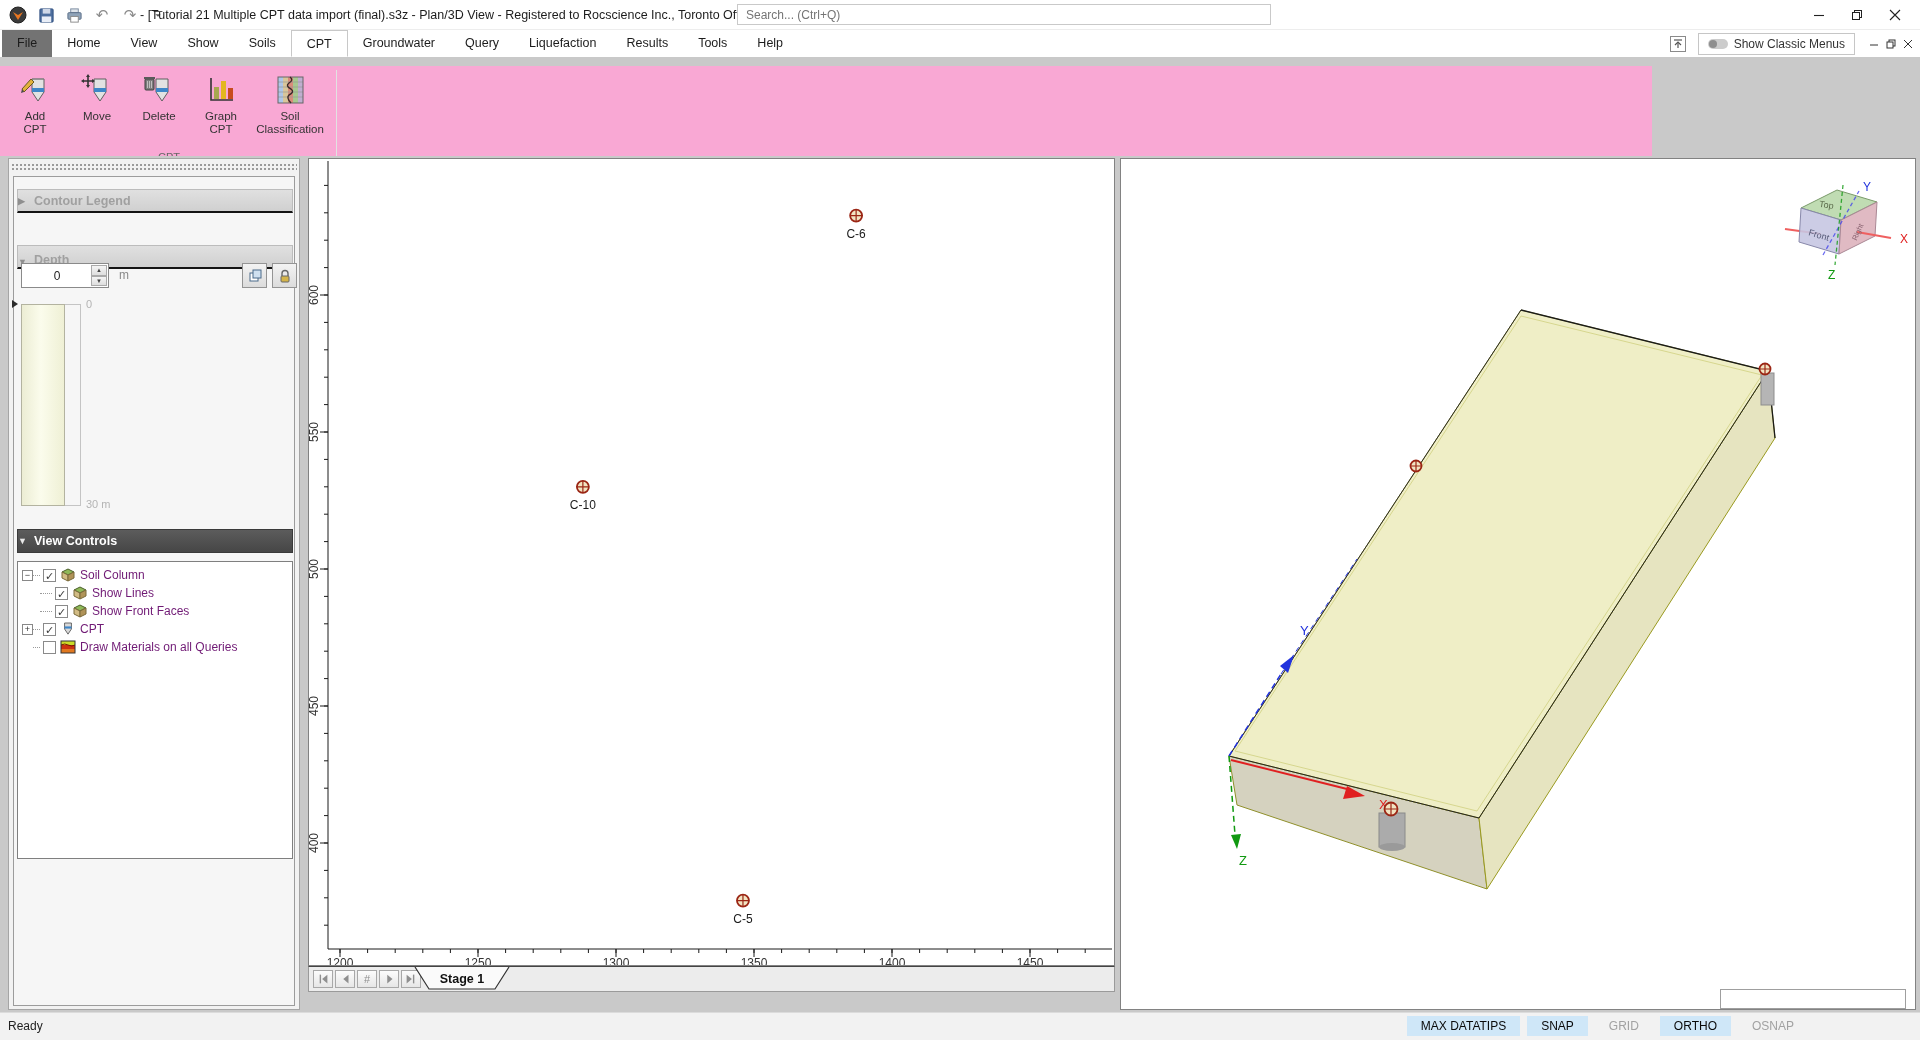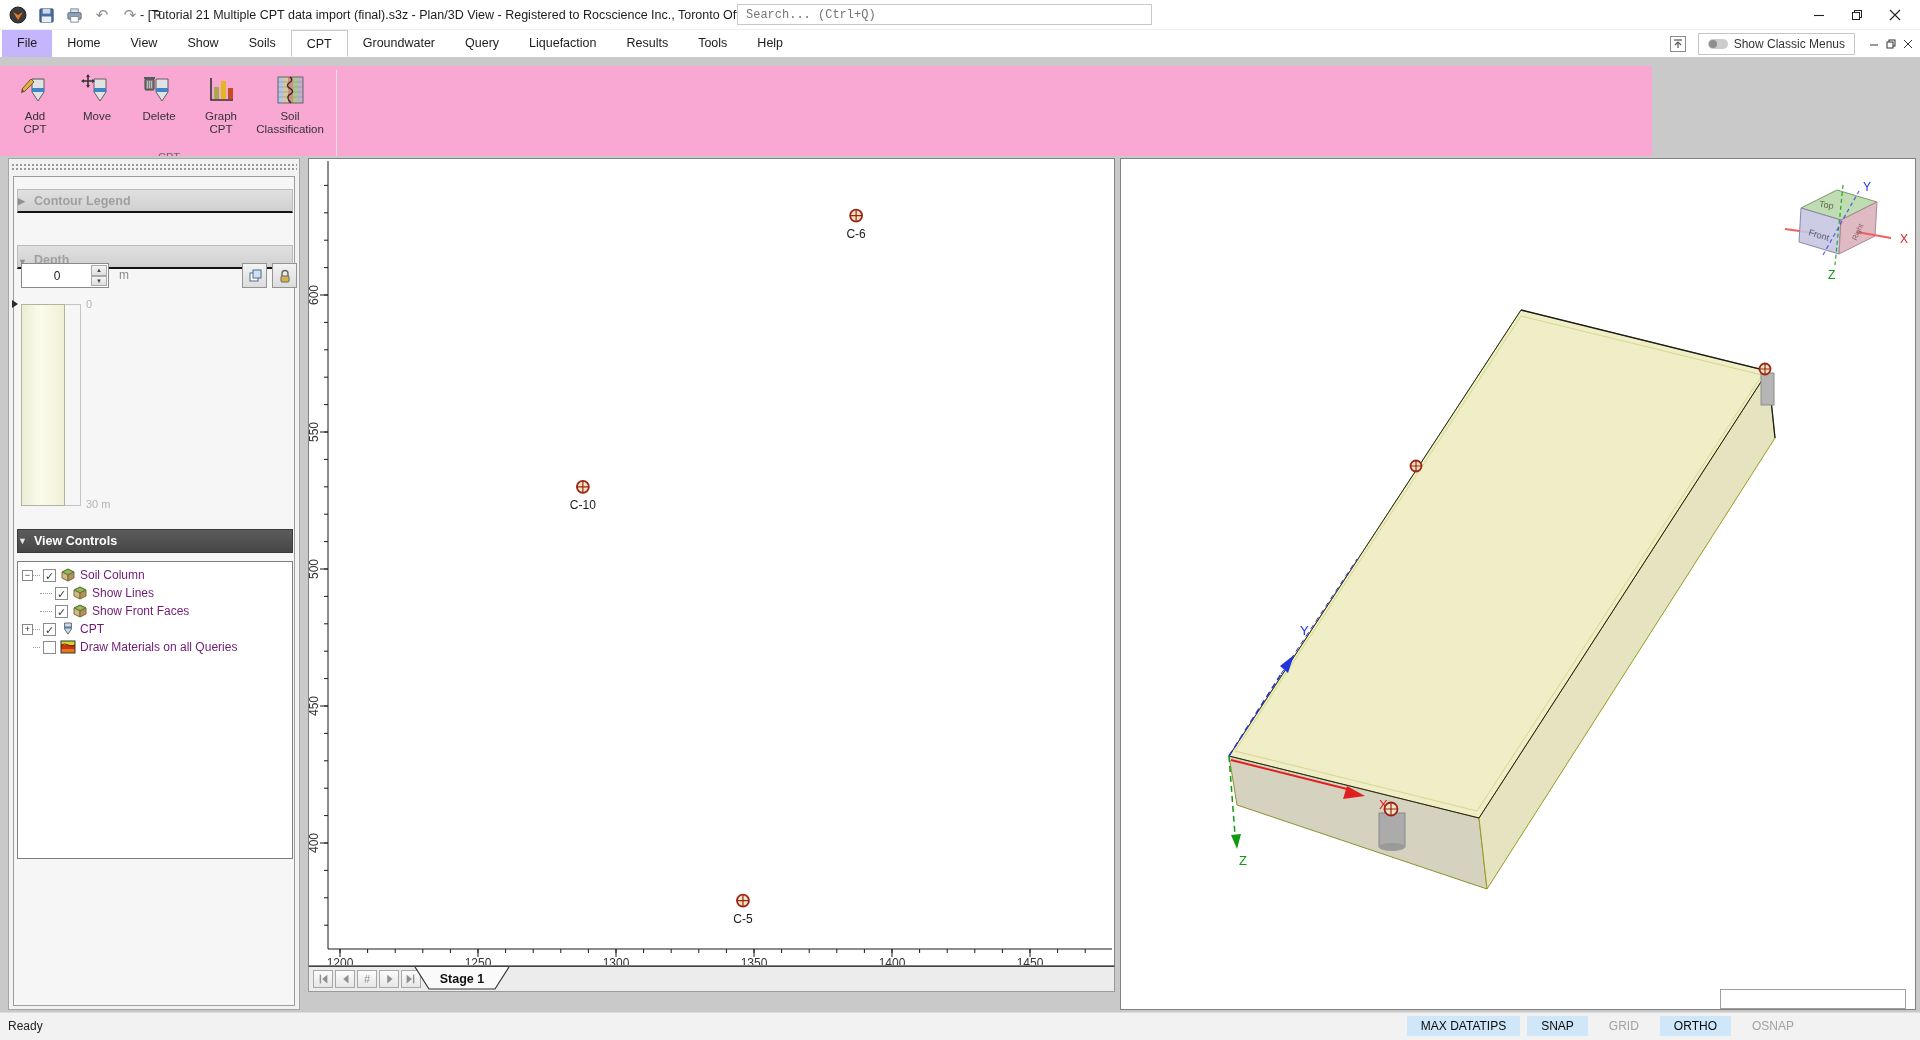--- a/index.html
+++ b/index.html
@@ -5,29 +5,29 @@
   * { margin:0; padding:0; box-sizing:border-box; }
   html,body { width:1920px; height:1040px; font-family:"Liberation Sans", sans-serif; background:#c9c9c9; overflow:hidden; }
   .app { position:absolute; left:0; top:0; width:1920px; height:1040px; }
 
   
   .titlebar { position:absolute; left:0; top:0; width:1920px; height:30px; background:#ffffff; border-bottom:1px solid #ededed; }
   .tb-icons { position:absolute; left:8px; top:3px; display:flex; align-items:center; gap:8px; height:24px; }
   .tb-ic { width:20px; height:20px; display:flex; align-items:center; justify-content:center; }
   .undo-redo { font-size:15px; color:#8a8a8a; }
   .tb-title { position:absolute; left:140px; top:0; height:30px; line-height:30px; font-size:12.5px; color:#1c1c1c; white-space:nowrap; }
-  .tb-search { position:absolute; left:737px; top:4px; width:415px; height:21px; border:1px solid #c9c9c9; background:#fff; font-size:12px; color:#555; padding-left:8px; font-family:Liberation Mono, monospace; }
+  .tb-search { position:absolute; left:737px; top:4px; width:534px; height:21px; border:1px solid #c9c9c9; background:#fff; font-size:12px; color:#555; padding-left:8px; font-family:Liberation Sans, sans-serif; }
   .win-btns { position:absolute; right:6px; top:0; height:30px; display:flex; }
   .win-btn { width:38px; height:30px; display:flex; align-items:center; justify-content:center; }
 
   
   .menubar { position:absolute; left:0; top:30px; width:1920px; height:27px; background:#ffffff; }
   .menu-tabs { position:absolute; left:2px; top:0; height:27px; display:flex; }
   .mtab { height:27px; line-height:27px; padding:0 15px; font-size:12.5px; color:#1c1c1c; }
-  .mtab.file { background:#c4b5fd; }
+  .mtab.file { background:#737373; }
   .mtab.active { background:#ffffff; border:1px solid #c8c8c8; border-bottom:1px solid #ffffff; }
   .menu-right { position:absolute; right:4px; top:2px; height:24px; display:flex; align-items:center; gap:10px; }
   .collapse-ribbon { width:20px; height:20px; display:flex; align-items:center; justify-content:center; }
   .classic-box { display:flex; align-items:center; gap:6px; border:1px solid #c6c6c6; background:#fff; height:22px; padding:0 9px; }
   .classic-pill { width:20px; height:10px; border-radius:5px; background:#cccccc; position:relative; }
   .classic-pill::after { content:""; position:absolute; left:1px; top:1px; width:8px; height:8px; border-radius:50%; background:#8e8e8e; }
   .classic-label { font-size:12px; color:#333; }
   .mdi-btns { display:flex; align-items:center; }
   .mdi-btn { width:17px; height:18px; display:flex; align-items:center; justify-content:center; }
 

